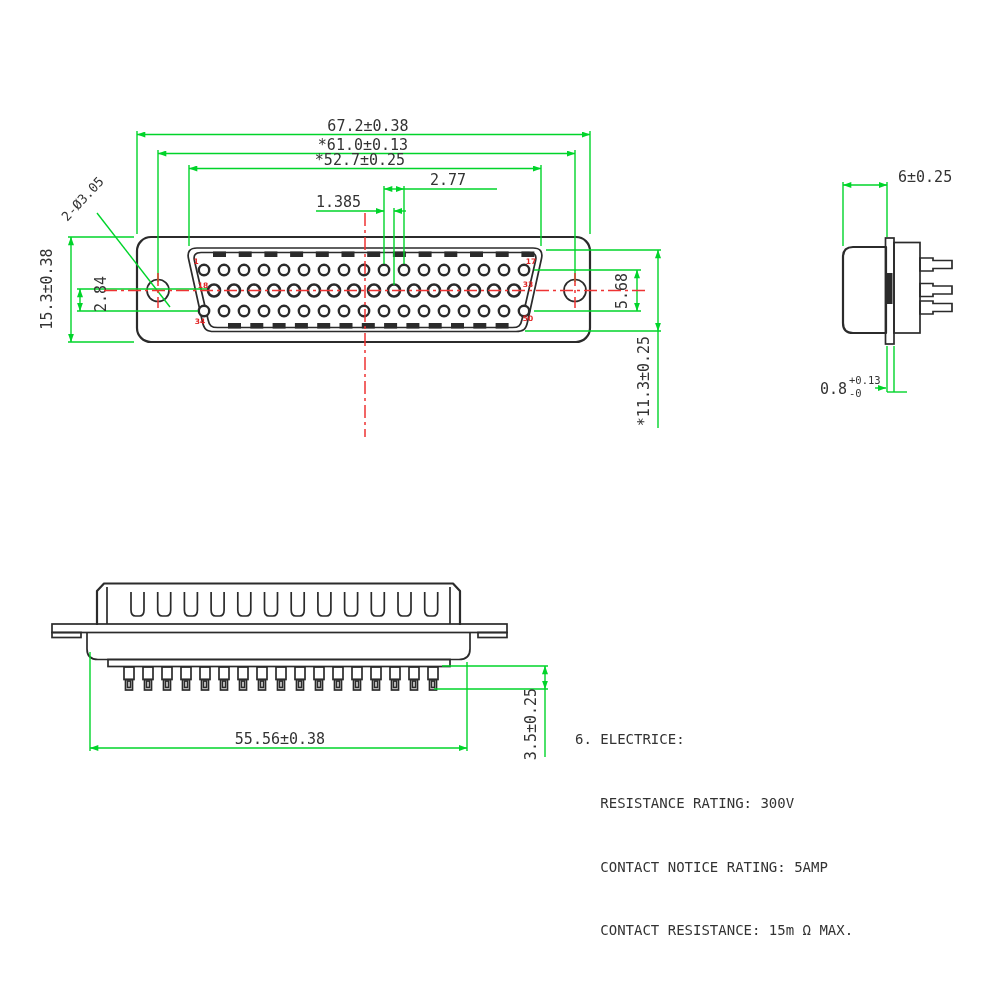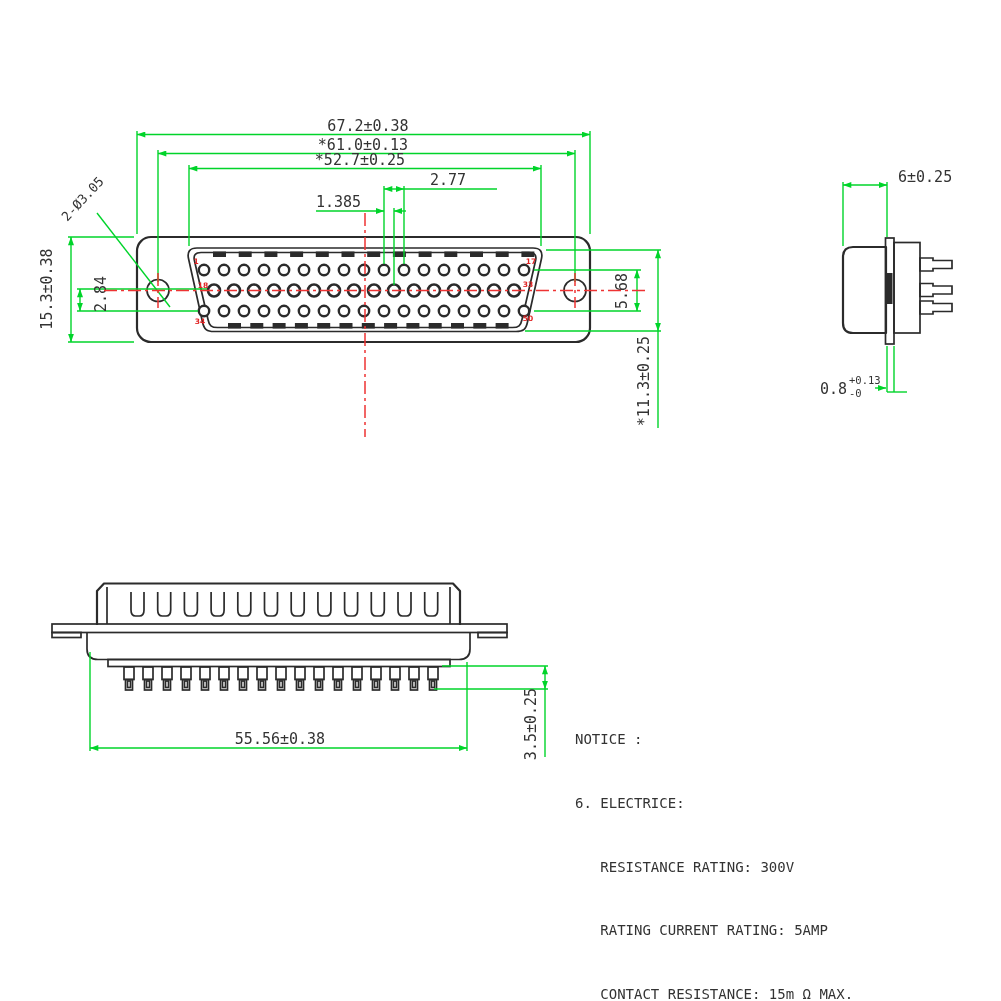--- a/index.html
+++ b/index.html
@@ -316,24 +316,23 @@
       <line x1="442" y1="666" x2="548" y2="666" class="dim"></line>
       <line x1="434" y1="689" x2="548" y2="689" class="dim"></line>
       <line x1="545" y1="666" x2="545" y2="689" class="dim" marker-start="url(#as)" marker-end="url(#ae)"></line>
       <line x1="545" y1="689" x2="545" y2="757" class="dim"></line>
       <text x="536" y="724" text-anchor="middle" transform="rotate(-90 536 724)" class="dimtxt">3.5±0.25</text>
     </g>
   </g>
 </svg>
 
 <div class="notice">
-  <div>NOTICE :</div>
   <div>6. ELECTRICE:</div>
   <div>   RESISTANCE RATING: 300V</div>
-  <div>   RATING CURRENT RATING: 5AMP</div>
+  <div>   CONTACT NOTICE RATING: 5AMP</div>
   <div>   CONTACT RESISTANCE: 15m Ω MAX.</div>
   
   
   
   
   
   
   
   
   

